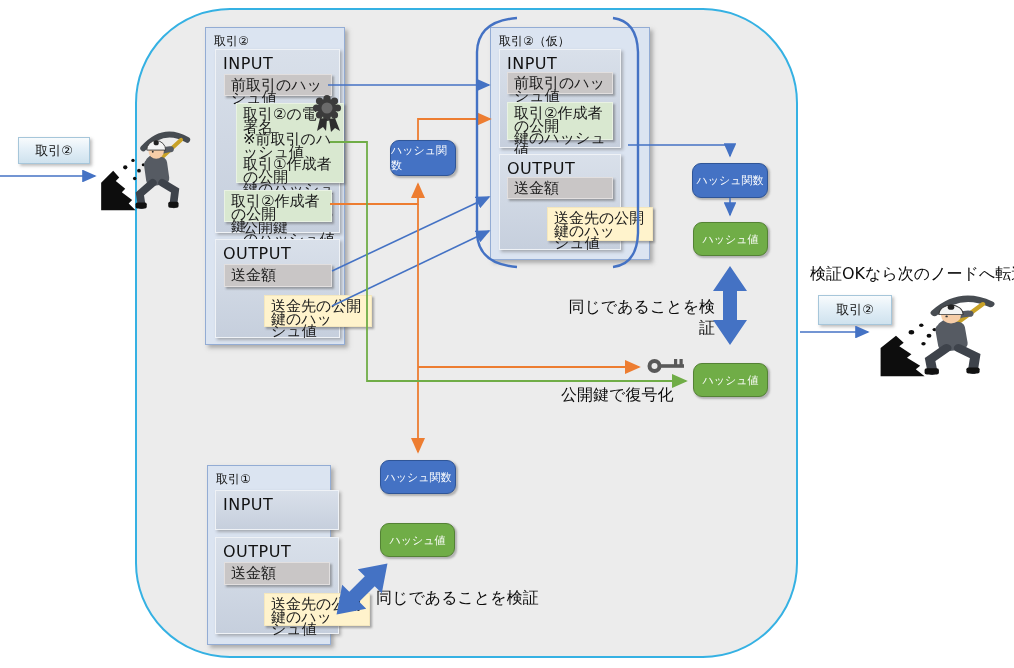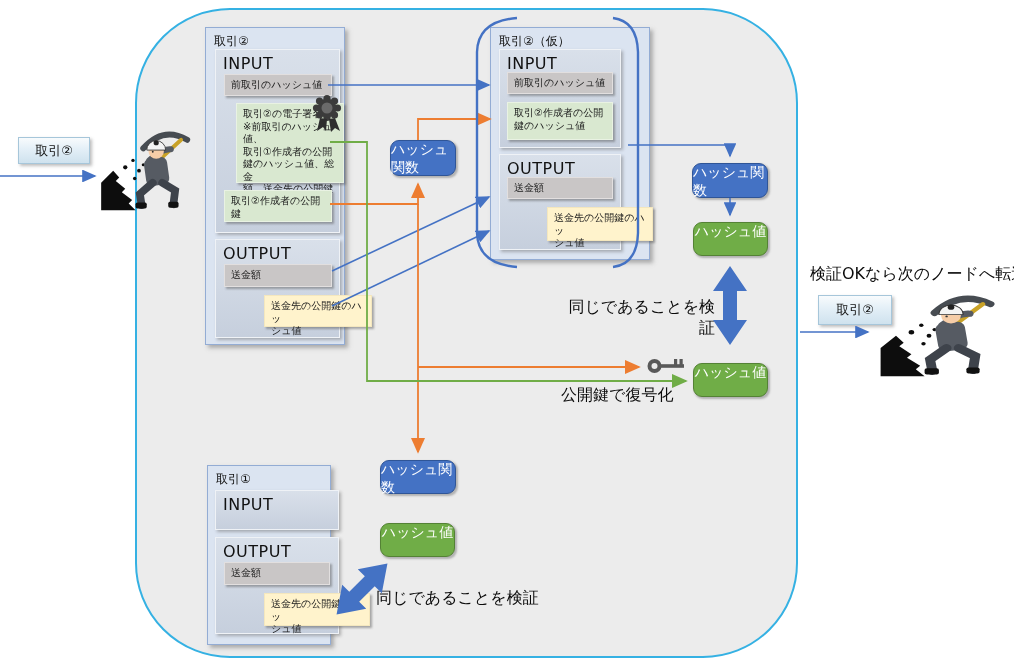--- a/index.html
+++ b/index.html
@@ -7,26 +7,26 @@
   .abs{position:absolute;box-sizing:border-box;}
   
   .frame{left:135px;top:8px;width:663px;height:650px;background:#ECECEC;border:2px solid #35B1E3;border-radius:95px;}
   
   .txlabel{background:linear-gradient(180deg,#F8FBFD 0%,#E3EFF7 45%,#CFE2EE 100%);border:1px solid #A6C6DA;box-shadow:2px 2px 3px rgba(110,110,110,.45);display:flex;align-items:center;justify-content:center;font-size:13px;color:#111;}
   
   .txbox{background:#DBE4F1;border:1px solid #93ACD4;box-shadow:3px 3px 4px rgba(110,110,110,.5);}
   .txtitle{font-size:12px;color:#111;padding:5px 0 0 8px;}
   .subbox{position:absolute;box-sizing:border-box;background:linear-gradient(180deg,#D9E0EA 0%,#C6CFDD 100%);border:1px solid #EFF2F6;box-shadow:2px 2px 3px rgba(100,100,100,.45);}
   .sublabel{font-size:16px;color:#111;padding:4px 0 0 7px;letter-spacing:.5px;}
-  .item{position:absolute;box-sizing:border-box;font-size:10px;line-height:12.5px;color:#1a1a1a;padding:4px 3px 2px 6px;box-shadow:2px 2px 2px rgba(80,80,80,.45);white-space:pre-line;}
+  .item{position:absolute;box-sizing:border-box;font-size:15px;line-height:12.5px;color:#1a1a1a;padding:4px 3px 2px 6px;box-shadow:2px 2px 2px rgba(80,80,80,.45);white-space:pre-line;}
   .gray{background:#C9C6C6;border:1px solid #E2DFDF;}
   .green{background:#D9E8D0;border:1px solid #E9F2E3;}
   .yellow{background:#FFF3CC;border:1px solid #F4E7BE;margin-left:40px;}
   
-  .node{border-radius:9px;display:flex;align-items:flex-start;justify-content:center;font-size:14px;color:#fff;box-shadow:1.5px 1.5px 2px rgba(90,90,90,.4);}
+  .node{border-radius:9px;display:flex;align-items:center;justify-content:center;font-size:11px;color:#fff;box-shadow:1.5px 1.5px 2px rgba(90,90,90,.4);}
   .nfn{background:#4472C4;border:1.5px solid #2F5597;}
   .nval{background:#70AD47;border:1.5px solid #548235;}
   
   .note{font-size:16px;color:#0a0a0a;}
   .overlay{position:absolute;left:0;top:0;pointer-events:none;}
 </style>
 </head>
 <body>
 
 <div class="abs frame"></div>

